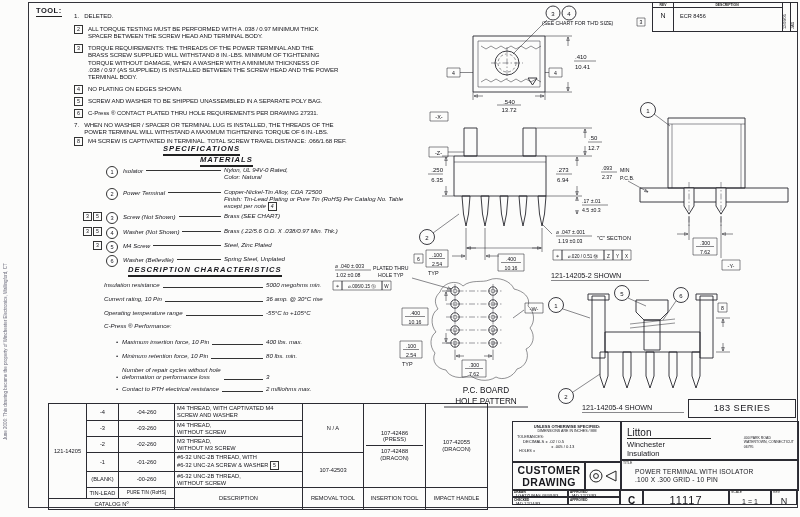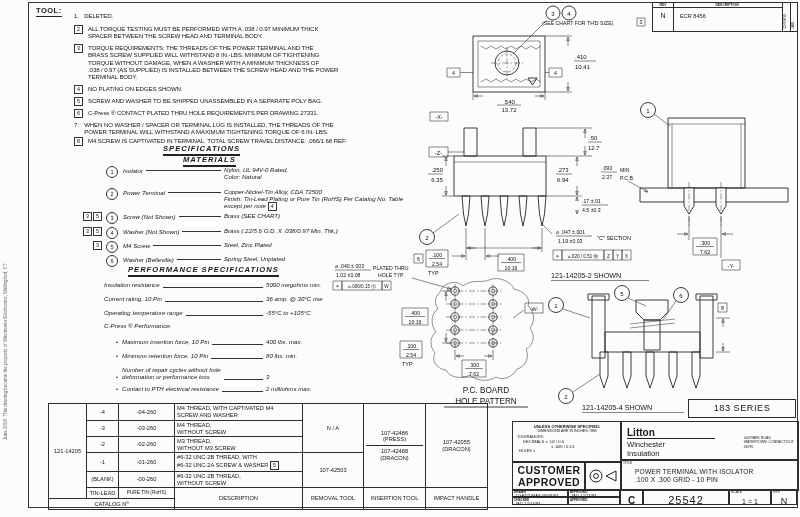--- a/index.html
+++ b/index.html
@@ -110,21 +110,21 @@
       <span class="nnum">7.</span>
       <div class="ntx pre">WHEN NO WASHER / SPACER OR TERMINAL LUG IS INSTALLED, THE THREADS OF THE
 POWER TERMINAL WILL WITHSTAND A MAXIMUM TIGHTENING TORQUE OF 6 IN.-LBS.</div>
     </div>
   <div class="note" style="top:137px;">
       <span class="nb">8</span>
       <div class="ntx pre">M4 SCREW IS CAPTIVATED IN TERMINAL.  TOTAL SCREW TRAVEL DISTANCE: .066/1.68 REF.</div>
     </div>
 
   <div class="abs h2" style="left:163px;top:144px;text-align:right;">SPECIFICATIONS</div>
-  <div class="abs h2" style="left:183px;top:155px;">MATERIALS</div>
+  <div class="abs h2" style="left:200px;top:155px;">MATERIALS</div>
 
   <div class="mrow" style="top:166px;">
     <span class="flags"></span>
       <span class="circ">1</span>
     <span class="mname">Isolator</span>
       <span class="lead"></span>
     <span class="mval pre">Nylon, UL 94V-0 Rated,
 Color: Natural</span>
   </div>
   <div class="mrow" style="top:188px;">
@@ -166,21 +166,21 @@
     <span class="mval pre">Steel, Zinc Plated</span>
   </div>
   <div class="mrow" style="top:255px;">
     <span class="flags"></span>
       <span class="circ">6</span>
     <span class="mname">Washer (Belleville)</span>
       <span class="lead"></span>
     <span class="mval pre">Spring Steel, Unplated</span>
   </div>
 
-  <div class="abs h2" style="left:128px;top:265px;">PERFORMANCE SPECIFICATIONS</div>
+  <div class="abs h2" style="left:128px;top:265px;">DESCRIPTION CHARACTERISTICS</div>
 
   <div class="prow" style="top:280px;">
       <span class="mname">Insulation resistance</span>
       <span class="lead"></span>
       <span class="pval">5000 megohms min.</span>
     </div>
   <div class="prow" style="top:294px;">
       <span class="mname">Current rating, 10 Pin</span>
       <span class="lead"></span>
       <span class="pval">36 amp. @ 30°C rise</span>
@@ -288,21 +288,21 @@
   <div class="abs tb" style="left:512px;top:421px;width:108px;height:40px;">
     <div class="ctr" style="font-size:4.1px;font-weight:bold;margin-top:2px;">UNLESS OTHERWISE SPECIFIED:</div>
     <div class="ctr" style="font-size:3.6px;">DIMENSIONS ARE IN INCHES / MM</div>
     <div style="font-size:3.8px;margin:2px 0 0 4px;">TOLERANCES:</div>
     <div style="font-size:4.2px;margin-left:10px;">DECIMALS    ± .02 / 0.5</div>
     <div style="font-size:4.2px;margin-left:38px;">± .005 / 0.13</div>
     <div style="font-size:3.8px;margin-left:6px;">HOLES ±</div>
   </div>
   <div class="abs tb" style="left:512px;top:461px;width:72px;height:28px;">
     <div class="pre ctr" style="font-size:10.5px;font-weight:bold;line-height:12px;letter-spacing:.4px;margin-top:2px;">CUSTOMER
-APPROVED</div>
+DRAWING</div>
   </div>
   <div class="abs tb" style="left:584px;top:461px;width:36px;height:28px;">
     <svg width="36" height="28">
       <circle cx="11" cy="14" r="6" fill="none" stroke="#222" stroke-width="1"></circle>
       <circle cx="11" cy="14" r="2.4" fill="none" stroke="#222" stroke-width="1"></circle>
       <path d="M21,14 l10,-5 v10 z" fill="none" stroke="#222" stroke-width="1"></path>
     </svg>
   </div>
   <div class="abs" style="left:512px;top:489px;width:108px;height:16px;display:grid;grid-template-columns:56px 52px;grid-template-rows:8px 8px;">
     <div class="sigcell">
@@ -315,35 +315,35 @@
       </div>
     <div class="sigcell">
         <span class="siglab">CHECKED</span>
         <span style="font-size:4.2px;position:absolute;left:2px;top:3.2px;">JAD   12/14/83</span>
       </div>
     <div class="sigcell">
         <span class="siglab">APPROVED</span>
       </div>
   </div>
   <div class="abs tb" style="left:620px;top:421px;width:177px;height:38px;">
-    <div style="font-size:10px;font-weight:bold;margin:3px 0 0 6px;border-bottom:1px solid #222;display:inline-block;padding-right:60px;">Litton</div>
+    <div style="font-size:10px;font-weight:normal;margin:3px 0 0 6px;border-bottom:1px solid #222;display:inline-block;padding-right:60px;">Litton</div>
     <div class="pre" style="font-size:7.6px;line-height:8.6px;margin:1px 0 0 6px;">Winchester
 Insulation</div>
     <div class="abs pre" style="right:4px;top:14px;font-size:3.5px;line-height:4.4px;text-align:left;">400 PARK ROAD
 WATERTOWN, CONNECTICUT
 06795</div>
   </div>
   <div class="abs tb" style="left:620px;top:459px;width:177px;height:30px;">
     <span class="tiny" style="position:absolute;left:2px;top:1px;">TITLE</span>
     <div class="pre" style="font-size:6.6px;line-height:8px;margin:8px 0 0 14px;letter-spacing:.2px;">POWER TERMINAL WITH ISOLATOR
 .100 X .300 GRID - 10 PIN</div>
   </div>
   <div class="abs" style="left:620px;top:489px;width:177px;height:16px;display:flex;">
     <div class="tb ctr" style="width:23px;height:16px;box-sizing:border-box;"><span style="font-size:10px;font-weight:bold;line-height:15px;">C</span></div>
-    <div class="tb ctr" style="width:86px;height:16px;box-sizing:border-box;"><span style="font-size:11px;line-height:15px;letter-spacing:1px;">25542</span></div>
+    <div class="tb ctr" style="width:86px;height:16px;box-sizing:border-box;"><span style="font-size:11px;line-height:15px;letter-spacing:1px;">11117</span></div>
     <div class="tb ctr" style="width:42px;height:16px;box-sizing:border-box;position:relative;"><span class="tiny" style="position:absolute;left:1px;top:0;">SCALE</span><span style="font-size:7px;line-height:17px;">1 = 1</span></div>
     <div class="tb ctr" style="width:26px;height:16px;box-sizing:border-box;position:relative;"><span class="tiny" style="position:absolute;left:1px;top:0;">REV</span><span style="font-size:9px;line-height:17px;">N</span></div>
   </div>
 
   <svg class="views" viewBox="330 0 470 420">
     <defs>
       <marker id="ar" viewBox="0 0 8 8" refX="7.5" refY="4" markerWidth="7" markerHeight="7" orient="auto">
           <path d="M0,1.2 L8,4 L0,6.8 z" fill="#26262d" stroke="none"></path>
         </marker>
       <pattern id="h1" patternUnits="userSpaceOnUse" width="4" height="4">

